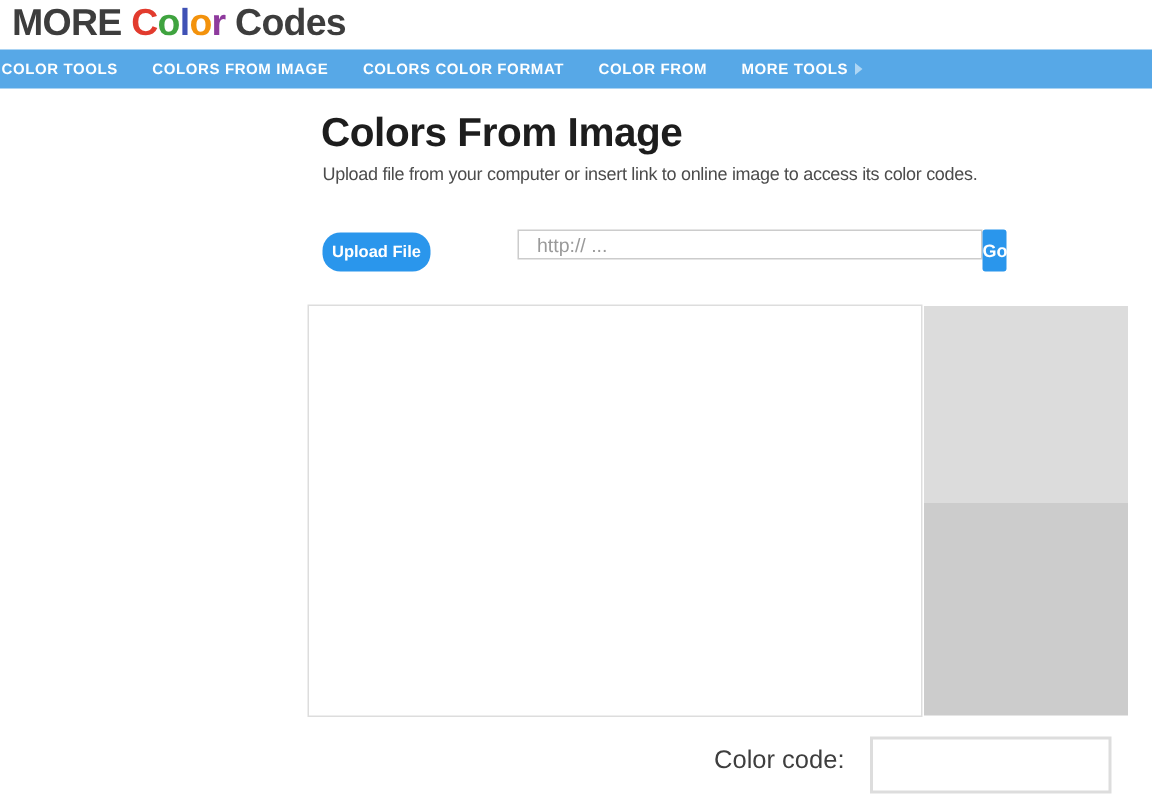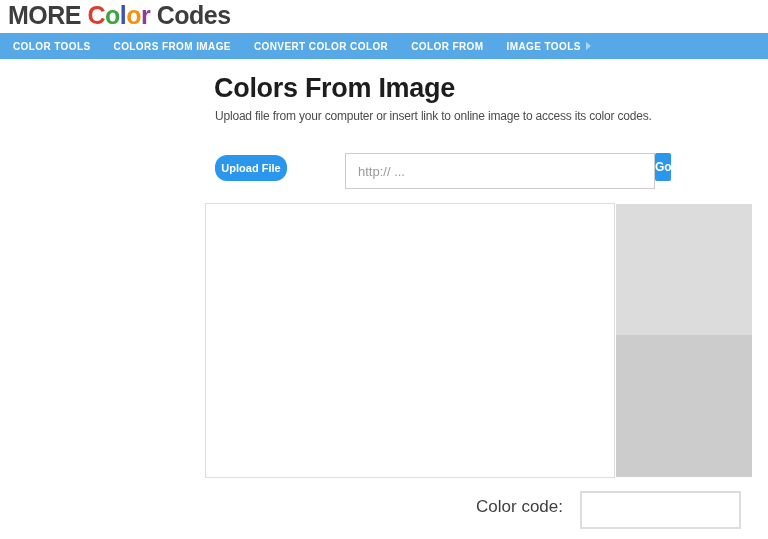--- a/index.html
+++ b/index.html
@@ -7,37 +7,37 @@
               font-family:"Liberation Sans","DejaVu Sans",sans-serif; }
   .stage { position:relative; width:768px; height:539px; background:#fff; }
 
   
   .logo { position:absolute; left:8px; top:1px; font-size:25px; font-weight:bold;
           letter-spacing:-0.5px; color:#3d3d3d; white-space:nowrap; }
   .logo span { display:inline; }
 
   
   .nav { position:absolute; left:0; top:33px; width:768px; height:26px;
-         display:flex; align-items:center; padding-left:13px; gap:23px; }
+         display:flex; align-items:center; padding-left:1px; gap:23px; }
   .nav-item { color:#ffffff; font-size:10px; font-weight:bold; letter-spacing:0.4px;
               white-space:nowrap; cursor:pointer; display:flex; align-items:center; }
   .nav-arrow { display:inline-block; margin-left:5px; width:0; height:0;
                border-left:5px solid #aed6f4; border-top:4px solid transparent;
                border-bottom:4px solid transparent; }
 
   
   .page-title { position:absolute; left:214px; top:73px; font-size:27px; font-weight:bold;
                 color:#1d1d1d; letter-spacing:-0.3px; white-space:nowrap; }
   .page-subtitle { position:absolute; left:215px; top:109px; font-size:12px;
                    letter-spacing:-0.2px; color:#4c4c4c; white-space:nowrap; }
 
   .upload-btn { position:absolute; left:215px; top:155px; width:72px; height:26px;
                 border:none; border-radius:12px; color:#fff; font-size:11px; font-weight:bold;
                 font-family:inherit; cursor:pointer; }
-  .url-input { position:absolute; left:345px; top:153px; width:310px; height:36px;
+  .url-input { position:absolute; left:345px; top:153px; width:310px; height:20px;
                border:1px solid #cccccc; padding:0 0 0 12px; font-size:13px;
                font-family:inherit; color:#333; outline:none; }
   .url-input::placeholder { color:#9a9a9a; }
   .go-btn { position:absolute; left:655px; top:153px; width:16px; height:28px;
             border:none; border-radius:2px; color:#fff; font-size:12px; font-weight:bold;
             font-family:inherit; cursor:pointer; }
 
   
   .image-canvas { position:absolute; left:205px; top:203px; width:410px; height:275px;
                   background:#ffffff; border:1px solid #dddddd; }
@@ -58,24 +58,24 @@
 
 <div class="stage">
 
   <div class="logo">
     <span style="color: rgb(61, 61, 61);">MORE </span><span style="color: rgb(226, 59, 46);">C</span><span style="color: rgb(63, 163, 63);">o</span><span style="color: rgb(63, 81, 181);">l</span><span style="color: rgb(243, 146, 12);">o</span><span style="color: rgb(142, 58, 157);">r</span><span style="color: rgb(61, 61, 61); text-align: right;"> Codes</span>
   </div>
 
   <div class="nav" style="background-color: rgb(87, 168, 231);">
     <div class="nav-item">COLOR TOOLS</div>
     <div class="nav-item">COLORS FROM IMAGE</div>
-    <div class="nav-item">CONVERT COLOR COLOR</div>
+    <div class="nav-item">COLORS COLOR FORMAT</div>
     <div class="nav-item">COLOR FROM</div>
     <div class="nav-item">
-      <span>IMAGE TOOLS</span>
+      <span>MORE TOOLS</span>
       <span class="nav-arrow"></span>
     </div>
   </div>
 
   <h1 class="page-title">Colors From Image</h1>
   <p class="page-subtitle">Upload file from your computer or insert link to online image to access its color codes.</p>
 
   <button class="upload-btn" style="background-color: rgb(42, 150, 236);">Upload File</button>
   <input class="url-input" type="text" placeholder="http:// ..." style="">
   <button class="go-btn" style="background-color: rgb(42, 150, 236);">Go</button>

